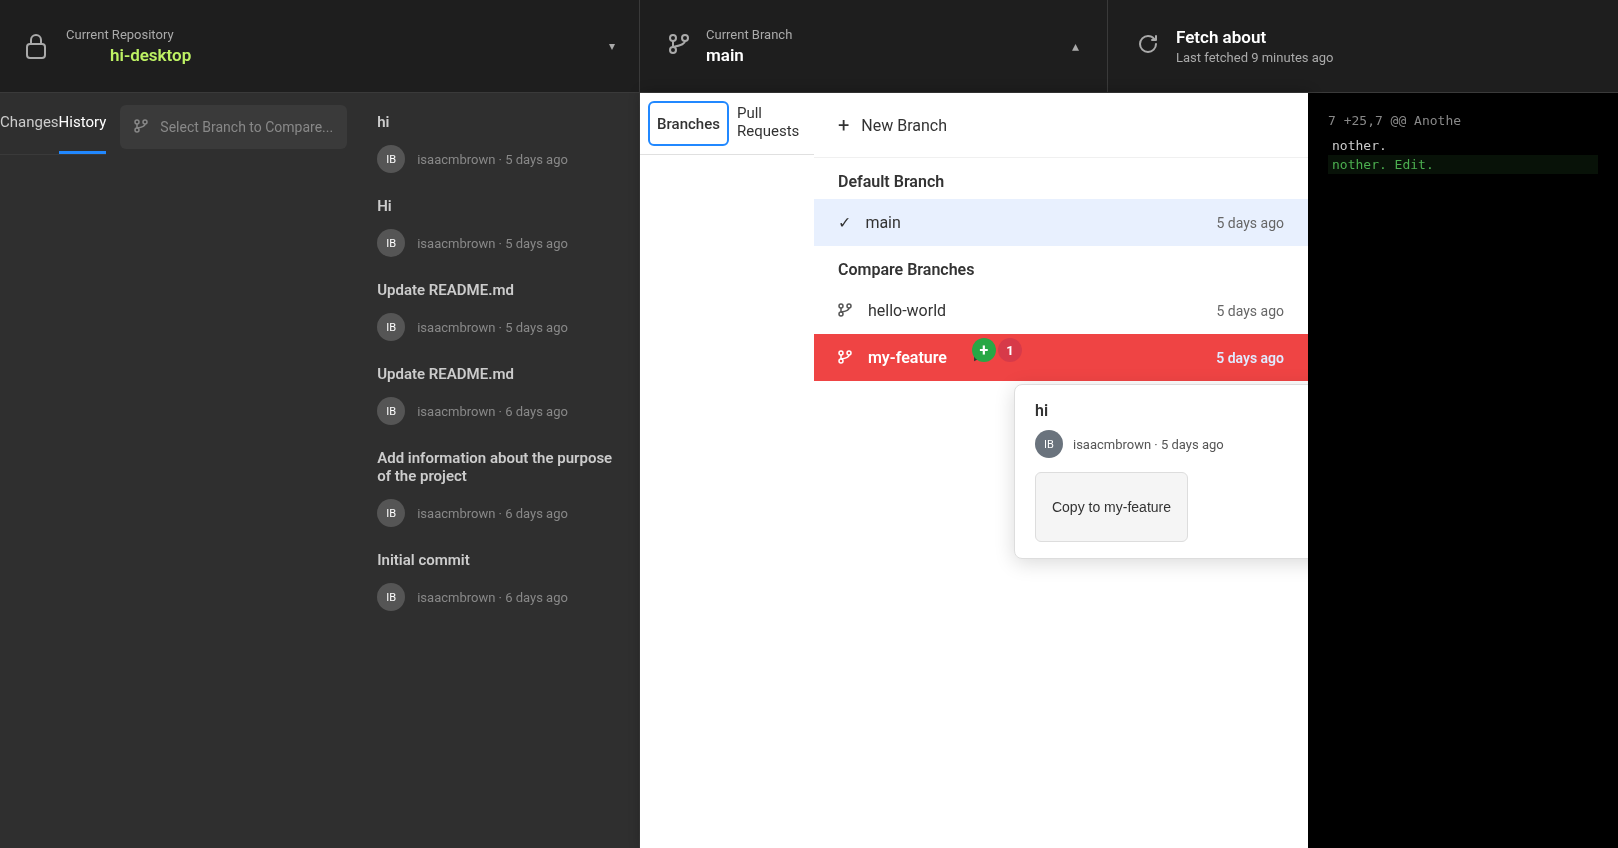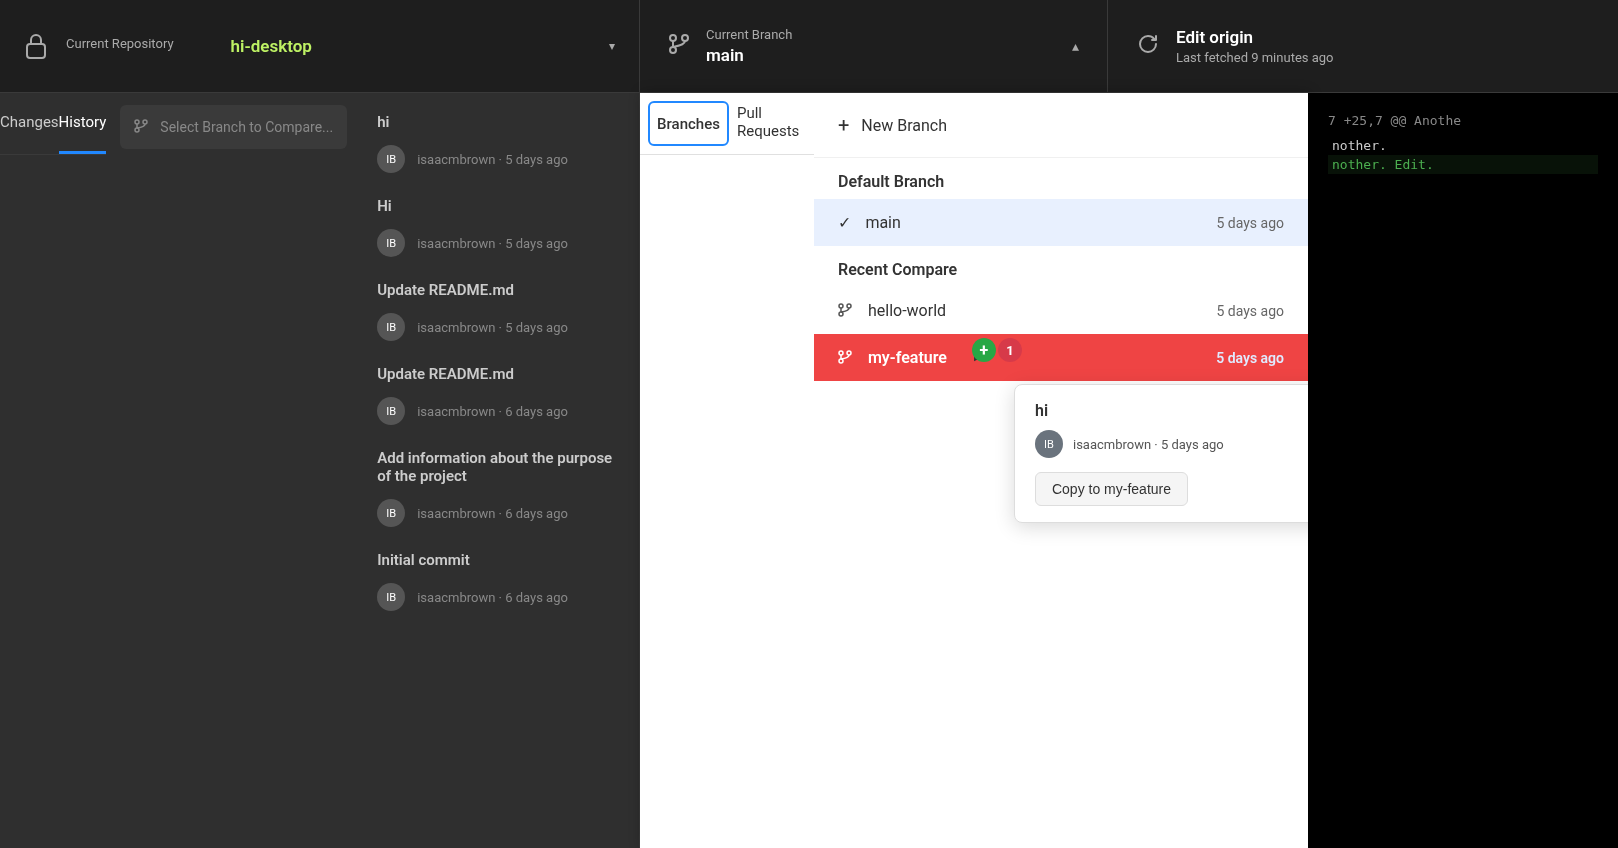--- a/index.html
+++ b/index.html
@@ -33,22 +33,22 @@
 
     .lock-icon {
       width: 28px;
       height: 28px;
       color: #ccc;
       flex-shrink: 0;
     }
 
     .repo-info {
       display: flex;
-      flex-direction: row;
-      gap: 13px;
+      flex-direction: column;
+      gap: 3px;
       flex: 1;
     }
 
     .repo-label {
       color: #aaa;
       font-size: 13px;
     }
 
     .repo-name {
       color: #bef264;
@@ -364,21 +364,21 @@
 
     .tooltip-author {
       font-size: 13px;
       color: #555;
     }
 
     .copy-btn {
       background: #f5f5f5;
       border: 1px solid #ddd;
       border-radius: 6px;
-      padding: 8px 16px;
+      padding: 26px 16px;
       font-size: 14px;
       color: #333;
       cursor: pointer;
     }
 
     
     .badge-area {
       position: absolute;
       left: 158px;
       top: -8px;
@@ -478,21 +478,21 @@
   </div>
 
   <div class="fetch-section">
     <span class="fetch-icon">
       <svg width="24" height="24" viewBox="0 0 24 24" fill="none">
         <path d="M20 12a8 8 0 01-8 8 8 8 0 01-8-8 8 8 0 018-8c2.5 0 4.7 1.1 6.2 2.8" stroke="#aaa" stroke-width="2" stroke-linecap="round"></path>
         <path d="M20 4v4h-4" stroke="#aaa" stroke-width="2" stroke-linecap="round" stroke-linejoin="round"></path>
       </svg>
     </span>
     <div class="fetch-info">
-      <span class="fetch-title">Edit origin</span>
+      <span class="fetch-title">Fetch about</span>
       <span class="fetch-sub">Last fetched 9 minutes ago</span>
     </div>
   </div>
 </div>
 
 <div class="main-content">
 
   <div class="sidebar">
     <div class="tab-bar">
       <div class="tab">
@@ -578,21 +578,21 @@
         <span>New Branch</span>
       </div>
 
       <div class="section-header">Default Branch</div>
       <div class="branch-row active-branch">
         <span class="check-icon">✓</span>
         <span class="branch-row-name">main</span>
         <span class="branch-row-time">5 days ago</span>
       </div>
 
-      <div class="section-header">Recent Compare</div>
+      <div class="section-header">Compare Branches</div>
       <div class="branch-row">
         <svg width="16" height="16" viewBox="0 0 16 16" fill="none">
           <circle cx="3" cy="3" r="2" stroke="#555" stroke-width="1.5"></circle>
           <circle cx="11" cy="3" r="2" stroke="#555" stroke-width="1.5"></circle>
           <circle cx="3" cy="11" r="2" stroke="#555" stroke-width="1.5"></circle>
           <path d="M3 5v4" stroke="#555" stroke-width="1.5"></path>
           <path d="M11 5c0 3-8 4-8 4" stroke="#555" stroke-width="1.5"></path>
         </svg>
         <span class="branch-row-name">hello-world</span>
         <span class="branch-row-time">5 days ago</span>

